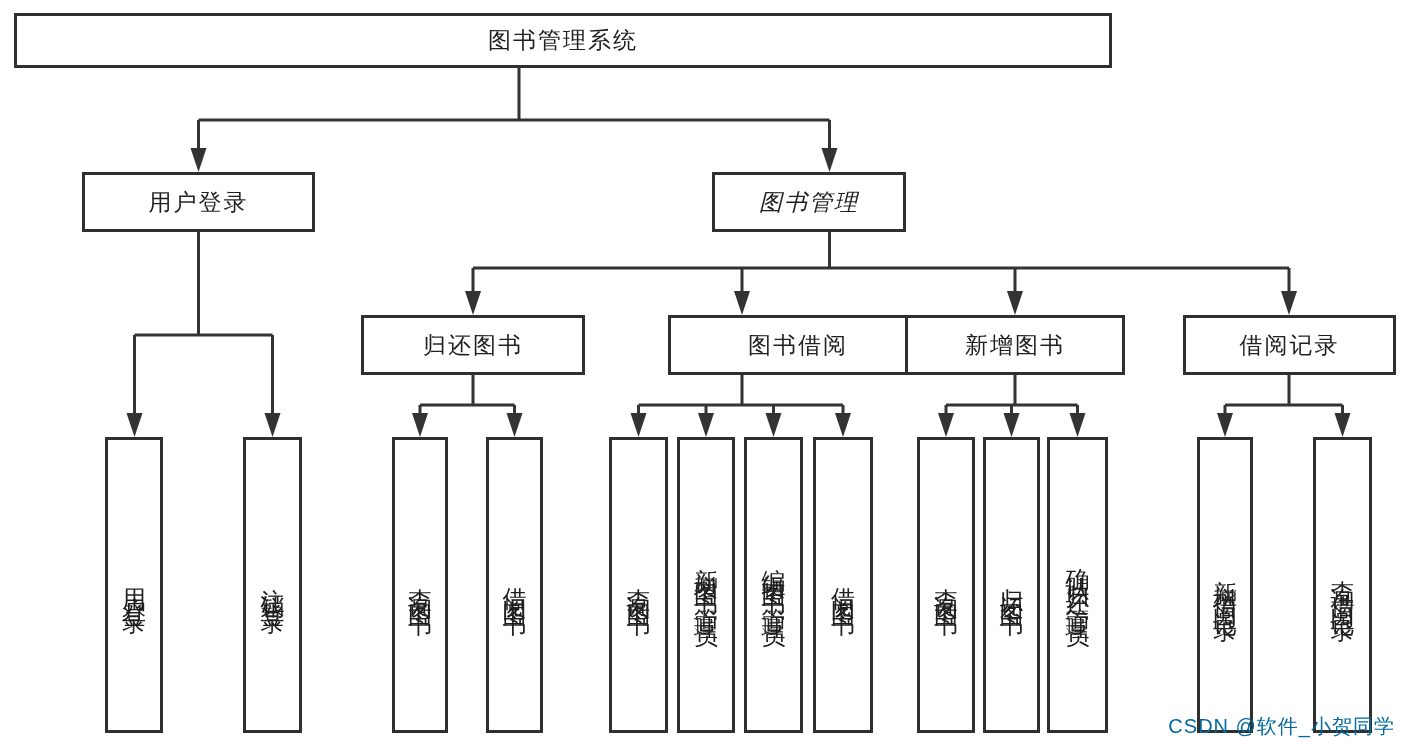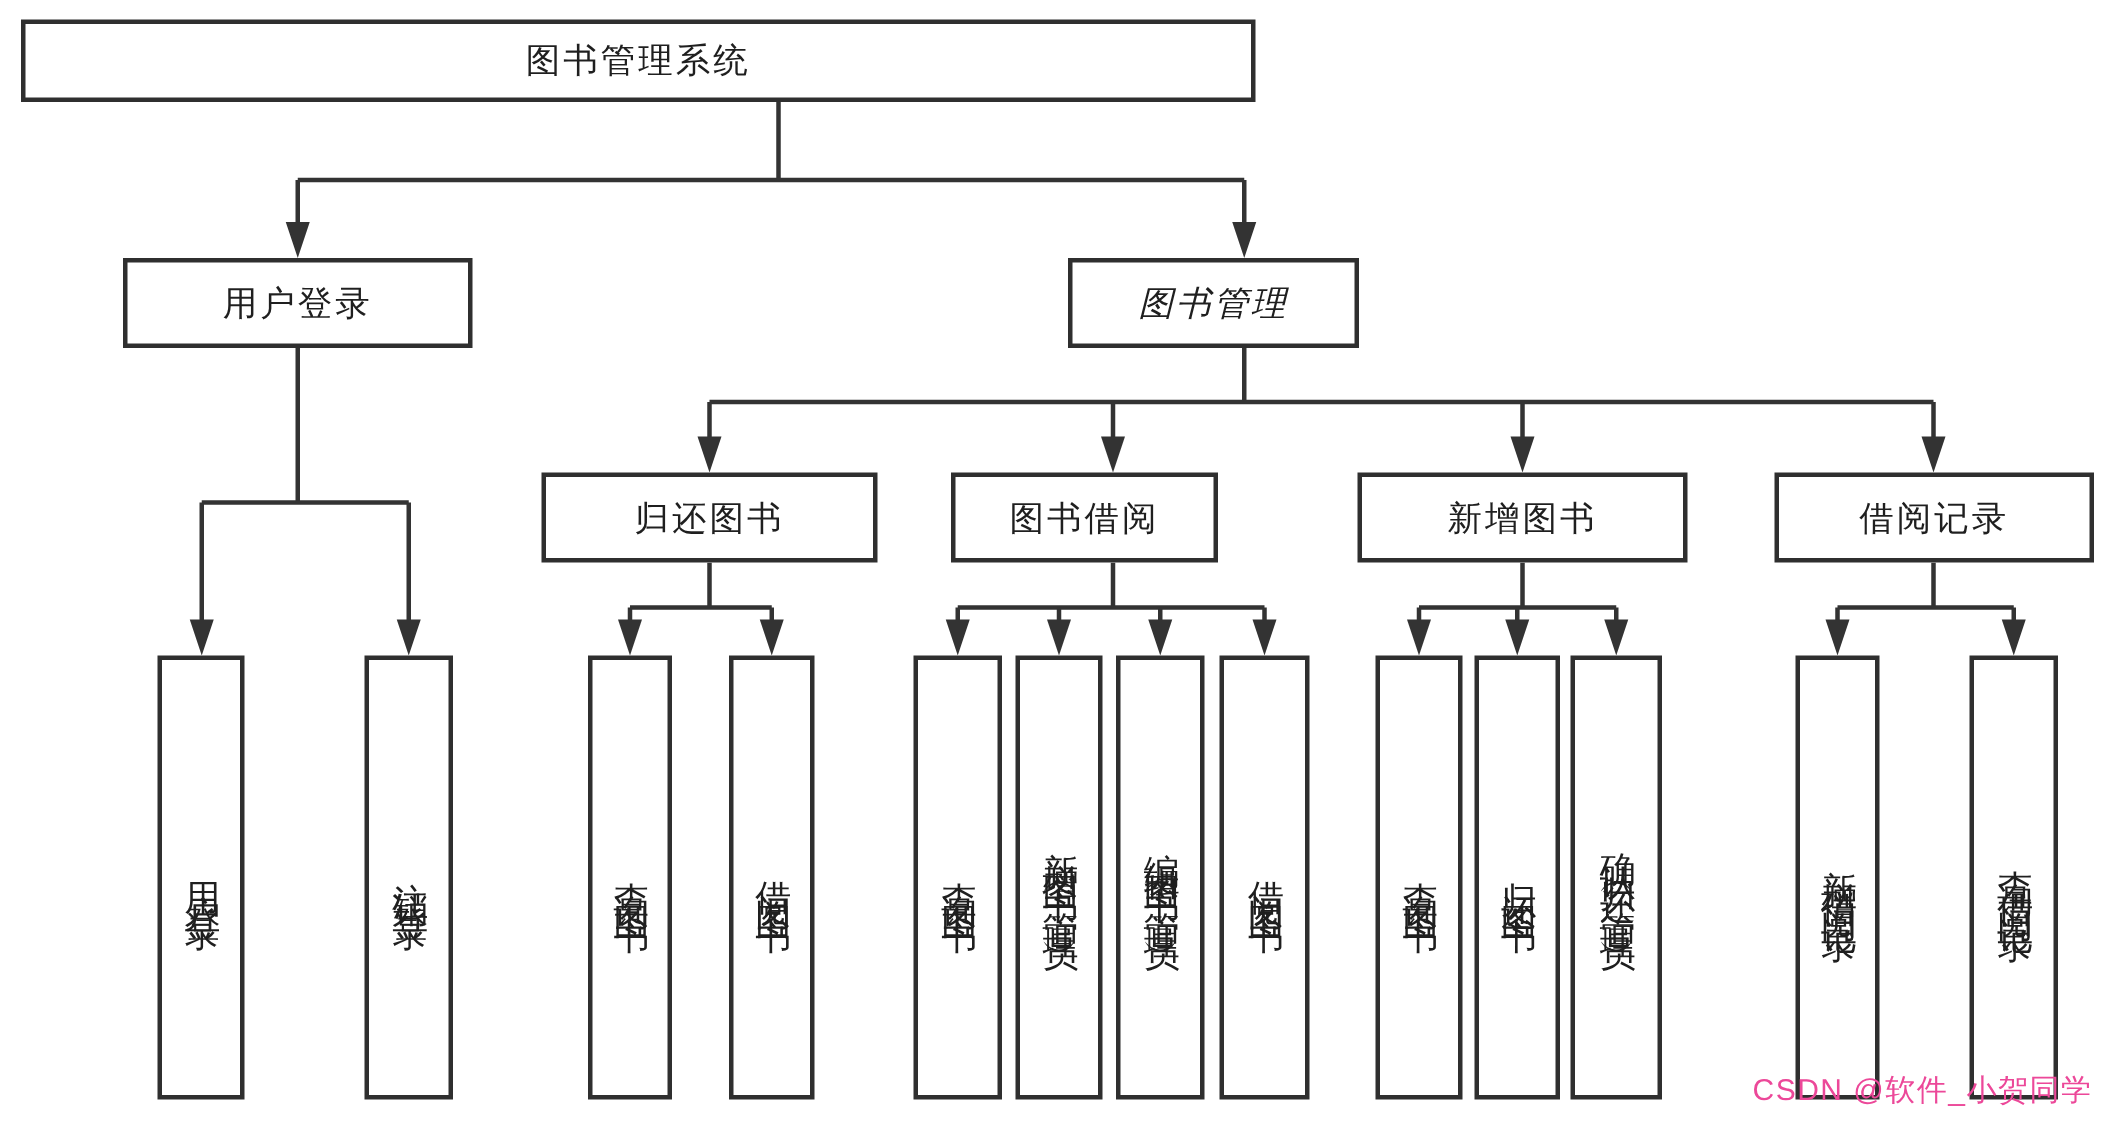--- a/index.html
+++ b/index.html
@@ -38,21 +38,21 @@
     border: 3px solid #2f2f2f;
     background: #ffffff;
     display: flex;
     align-items: center;
     justify-content: center;
     text-align: center;
   }
   .node.root {
     left: 14px;
     top: 13px;
-    width: 823px;
+    width: 1098px;
     height: 55px;
     font-size: 23px;
     letter-spacing: 2px;
   }
   .node.branch {
     font-size: 23px;
     letter-spacing: 2px;
   }
   .node.lvl2 {
     top: 172px;
@@ -73,21 +73,21 @@
     line-height: 1;
     letter-spacing: 8px;
     white-space: nowrap;
   }
   .watermark {
     position: absolute;
     right: 10px;
     bottom: 7px;
     font-size: 20px;
     letter-spacing: 1px;
-    color: #ec4899;
+    color: #0369a1;
   }
 </style>
 </head>
 <body>
 
 <div class="stage">
 
   <svg class="connectors" viewBox="0 0 1405 747" xmlns="http://www.w3.org/2000/svg">
 
     <g>
@@ -137,21 +137,21 @@
       <polygon class="head" points="1334.5,413 1350.5,413 1342.5,437"></polygon>
     </g>
   </svg>
 
   <div class="node root branch">图书管理系统</div>
 
   <div class="node lvl2 branch" style="left:82px;width:233px;">用户登录</div>
   <div class="node lvl2 branch" style="left:712px;width:194px;font-style:italic;">图书管理</div>
 
   <div class="node lvl3 branch" style="left:361px;width:224px;">归还图书</div>
-  <div class="node lvl3 branch" style="left:634px;width:178px;">图书借阅</div>
+  <div class="node lvl3 branch" style="left:668px;width:260px;">图书借阅</div>
   <div class="node lvl3 branch" style="left:905px;width:220px;">新增图书</div>
   <div class="node lvl3 branch" style="left:1183px;width:213px;">借阅记录</div>
 
   <div class="node leaf" style="left:105px;width:58px;">
     <span class="vtext">用户登录</span>
   </div>
   <div class="node leaf" style="left:243px;width:59px;">
     <span class="vtext">注销登录</span>
   </div>
 

